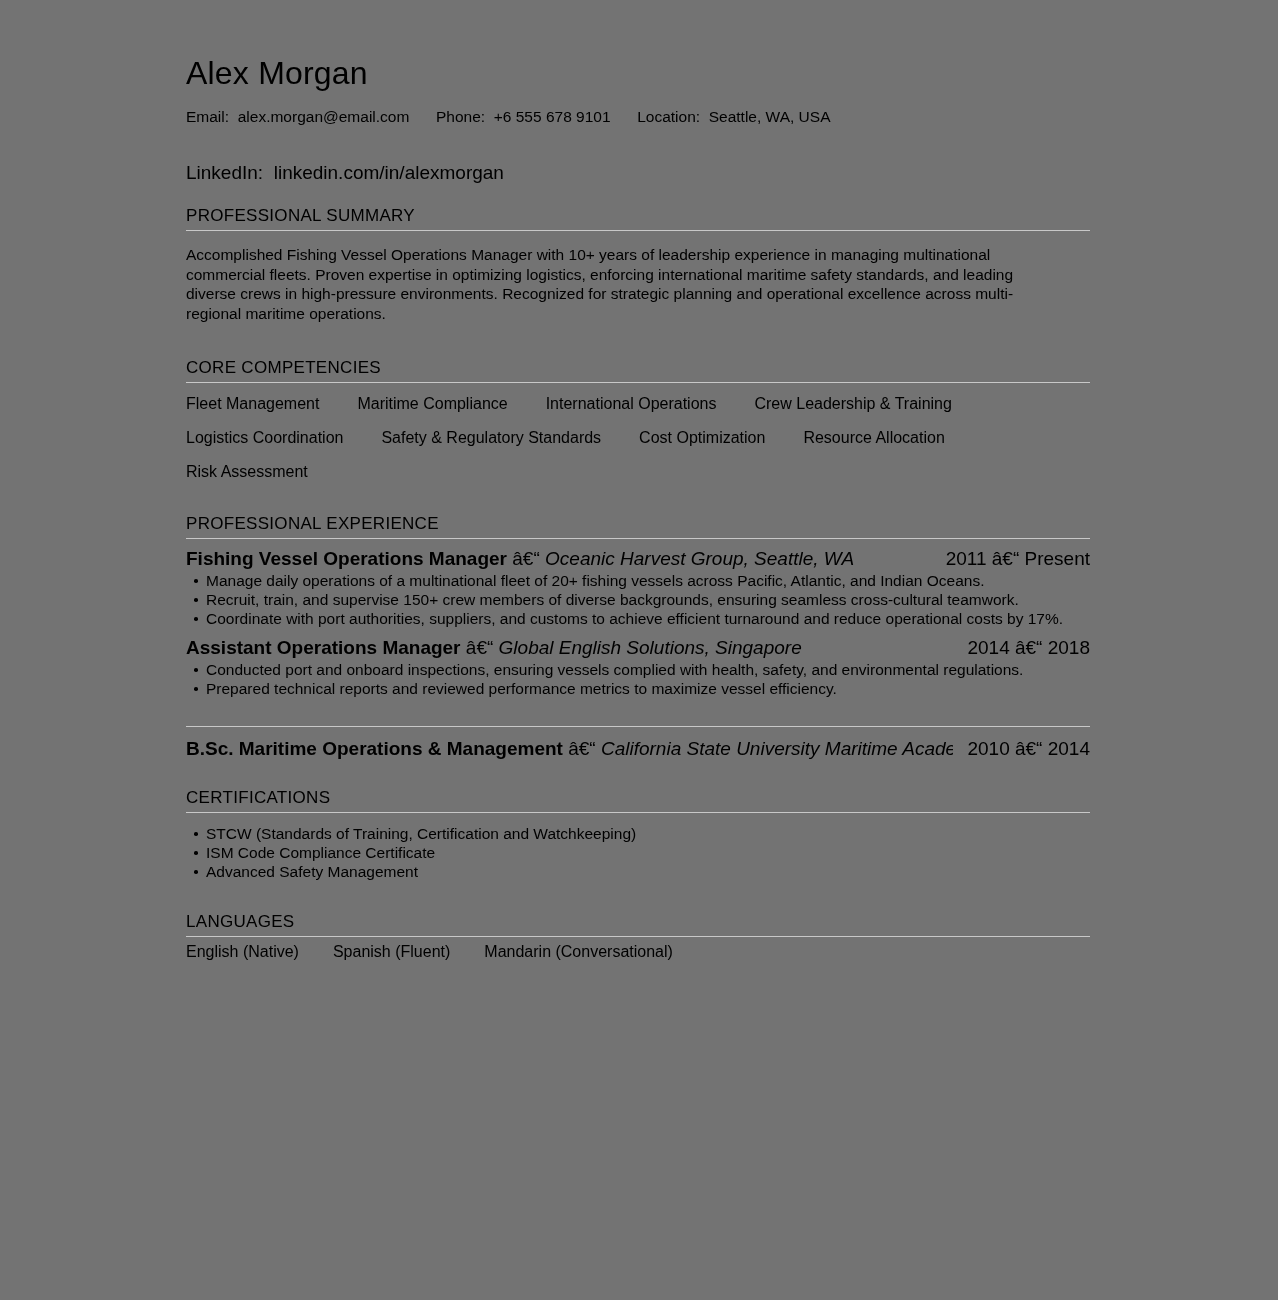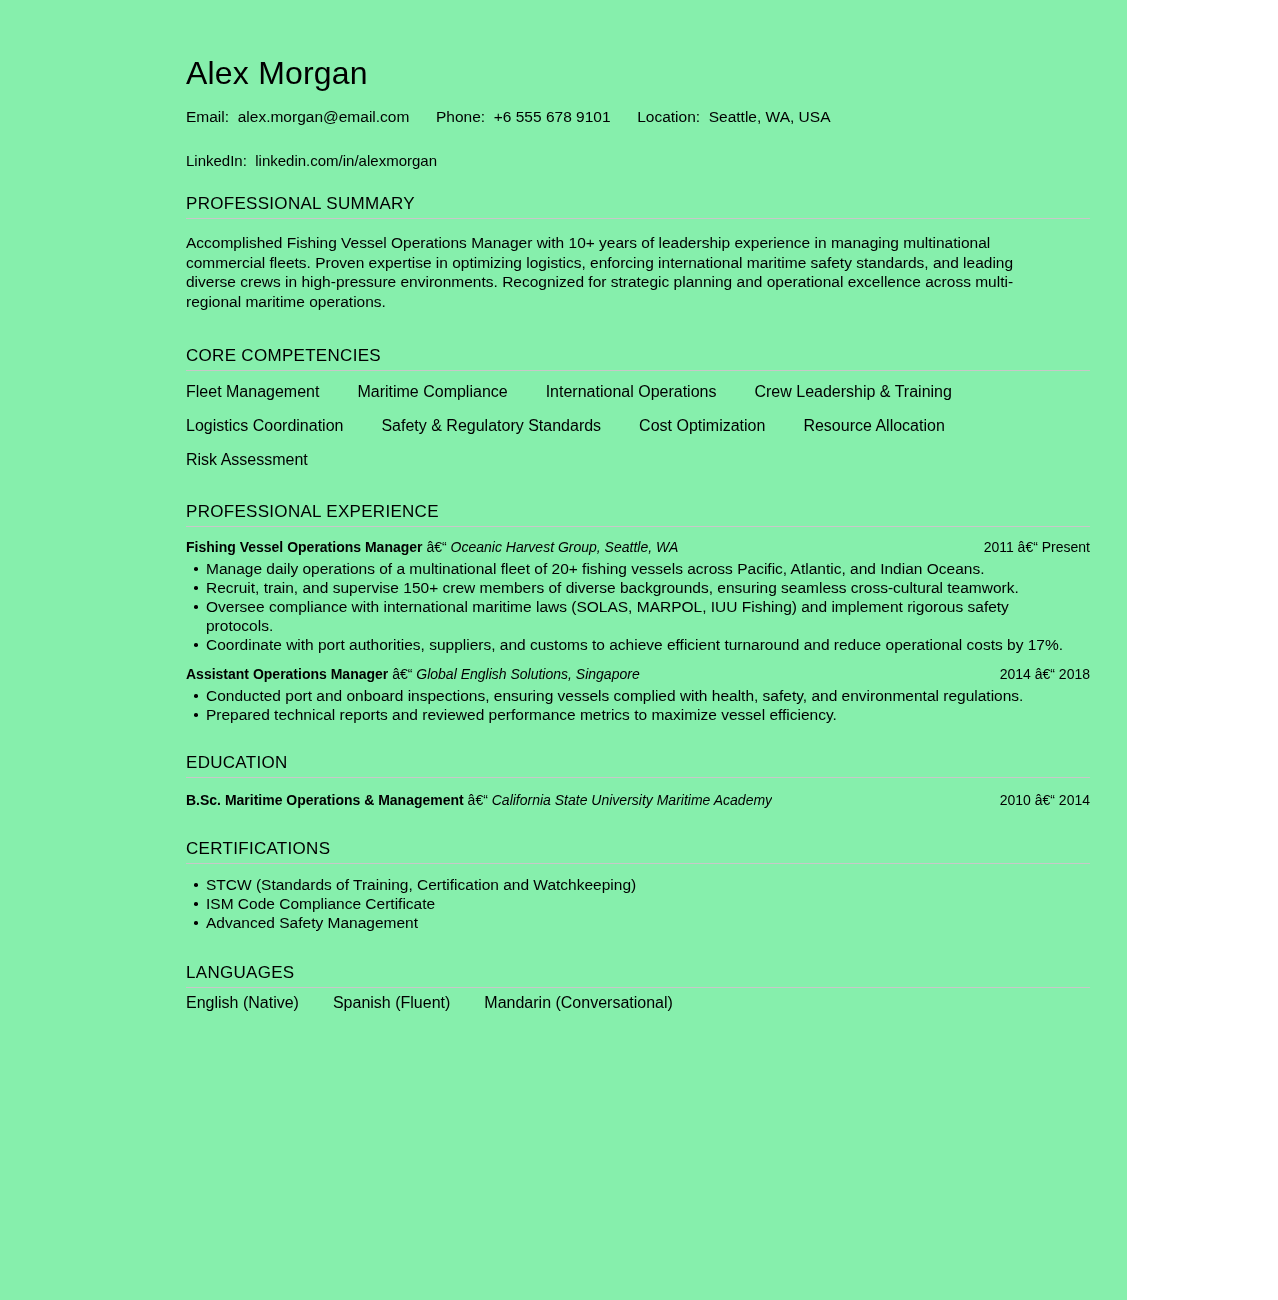--- a/index.html
+++ b/index.html
@@ -9,23 +9,23 @@
   }
   body {
     width: 1278px;
     height: 1300px;
     font-family: "Liberation Sans", sans-serif;
     color: #000000;
     -webkit-font-smoothing: none;
   }
   .page {
     position: relative;
-    width: 1127px;
+    width: 1278px;
     height: 1300px;
-    background: #86efac;
+    background: #737373;
     box-sizing: border-box;
   }
   .resume {
     position: absolute;
     left: 186px;
     top: 0;
     width: 904px;
   }
 
   
@@ -41,23 +41,23 @@
     font-size: 15.5px;
     line-height: 20px;
     margin-top: 15px;
     white-space: nowrap;
   }
   .contact-line .gap {
     display: inline-block;
     width: 18px;
   }
   .linkedin-line {
-    font-size: 15px;
+    font-size: 19px;
     line-height: 20px;
-    margin-top: 24px;
+    margin-top: 36px;
   }
 
   
   .section {
     margin-top: 22px;
   }
   .section-title {
     font-size: 17px;
     font-weight: 400;
     line-height: 21px;
@@ -105,21 +105,21 @@
 
   
   .entry {
     margin-top: 10px;
   }
   .entry-head {
     display: flex;
     justify-content: space-between;
     align-items: baseline;
     width: 904px;
-    font-size: 14px;
+    font-size: 19px;
     line-height: 20px;
   }
   .entry-head-left {
     white-space: nowrap;
     overflow: hidden;
   }
   .entry-role {
     font-weight: bold;
   }
   .entry-dash {
@@ -205,39 +205,37 @@
       <div class="rule"></div>
       <div id="experience-list">
           <div class="entry">
             <div class="entry-head">
               <div class="entry-head-left"><span class="entry-role">Fishing Vessel Operations Manager</span><span class="entry-dash"> â€“ </span><span class="entry-org">Oceanic Harvest Group, Seattle, WA</span></div>
               <div class="entry-dates">2011 â€“ Present</div>
             </div>
             <ul class="bullets">
               <li>Manage daily operations of a multinational fleet of 20+ fishing vessels across Pacific, Atlantic, and Indian Oceans.</li>
               <li>Recruit, train, and supervise 150+ crew members of diverse backgrounds, ensuring seamless cross-cultural teamwork.</li>
-              <li>Oversee compliance with international maritime laws (SOLAS, MARPOL, IUU Fishing) and implement rigorous safety protocols.</li>
               <li>Coordinate with port authorities, suppliers, and customs to achieve efficient turnaround and reduce operational costs by 17%.</li>
             </ul>
           </div>
           <div class="entry">
             <div class="entry-head">
               <div class="entry-head-left"><span class="entry-role">Assistant Operations Manager</span><span class="entry-dash"> â€“ </span><span class="entry-org">Global English Solutions, Singapore</span></div>
               <div class="entry-dates">2014 â€“ 2018</div>
             </div>
             <ul class="bullets">
               <li>Conducted port and onboard inspections, ensuring vessels complied with health, safety, and environmental regulations.</li>
               <li>Prepared technical reports and reviewed performance metrics to maximize vessel efficiency.</li>
             </ul>
           </div>
         </div>
     </div>
 
     <div class="section edu">
-      <h2 class="section-title">EDUCATION</h2>
       <div class="rule"></div>
       <div id="education-list">
           <div class="entry edu-entry">
             <div class="entry-head">
               <div class="entry-head-left"><span class="entry-role">B.Sc. Maritime Operations &amp; Management</span><span class="entry-dash"> â€“ </span><span class="entry-org">California State University Maritime Academy</span></div>
               <div class="entry-dates">2010 â€“ 2014</div>
             </div>
           </div>
         </div>
     </div>

